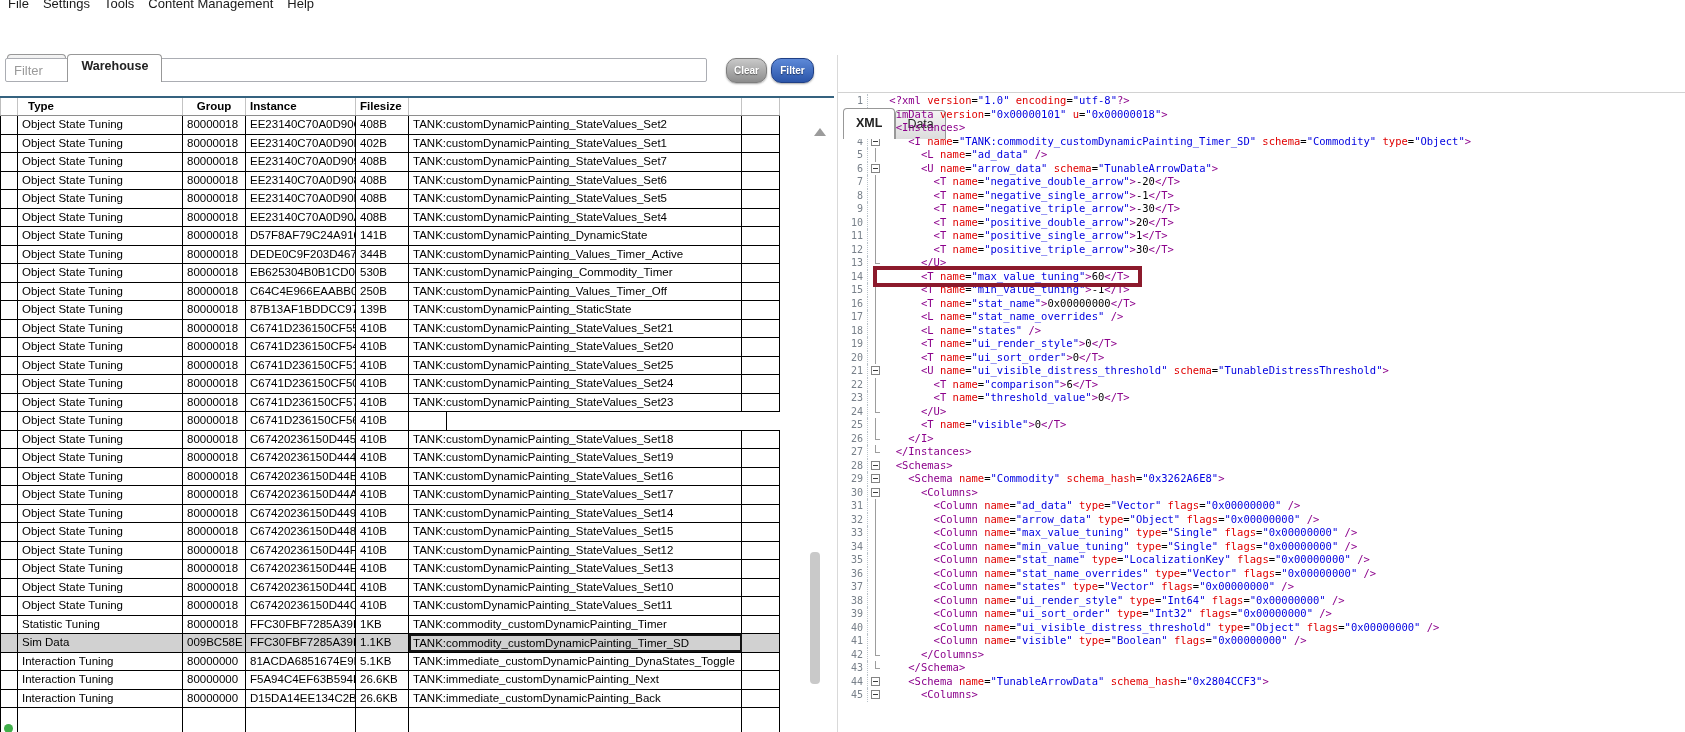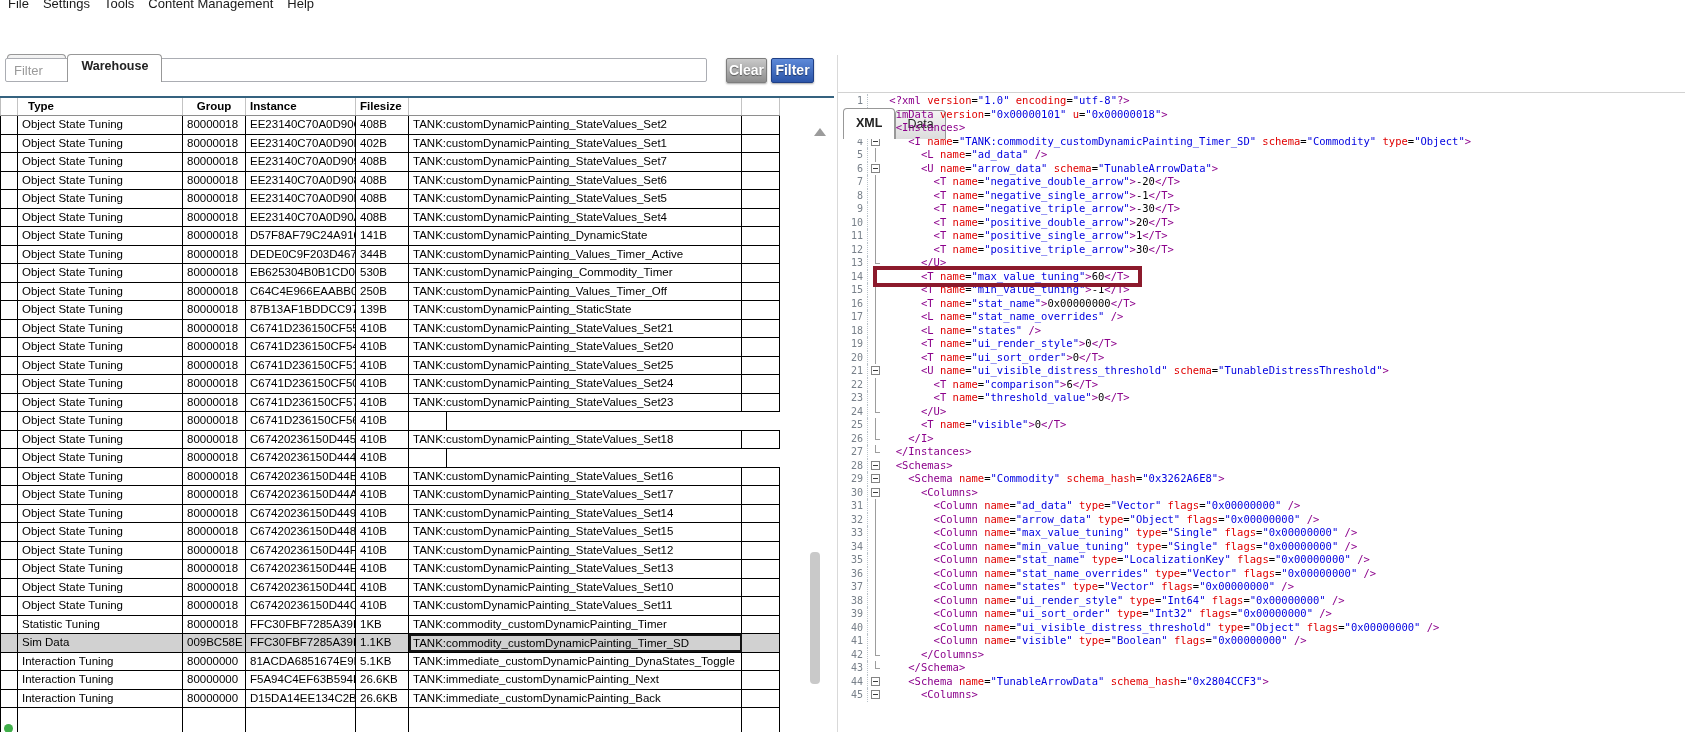--- a/index.html
+++ b/index.html
@@ -14,22 +14,22 @@
   .tab{display:inline-block; box-sizing:border-box; border:1px solid #989898; border-bottom:none;
        border-radius:4px 4px 0 0; font-size:12.5px; padding:6px 11px 7px; vertical-align:bottom;
        background:linear-gradient(#f4f4f4,#dcdcdc); color:#222;}
   .tab.active{background:#fff; font-weight:bold; padding:4px 13px 9px; position:relative; z-index:3;}
   .left-tabs{position:absolute; left:7px; top:26px;}
   .left-tabs .tab{margin-right:1px;margin-top:28px;}
   
   .filter-input{position:absolute; left:5px; top:58px; width:702px; height:24px; box-sizing:border-box;
     border:1px solid #abadb3; border-radius:2px; padding:0 8px; font-size:13px; font-family:"Liberation Sans",sans-serif;}
   .filter-input::placeholder{color:#9a9a9a;}
-  .btn{position:absolute; top:58px; height:25px; box-sizing:border-box; border-radius:2px;
-    color:#fff; font-weight:bold; font-size:14px; text-align:center; line-height:23px;
+  .btn{position:absolute; top:58px; height:25px; box-sizing:border-box; border-radius:10px;
+    color:#fff; font-weight:bold; font-size:10px; text-align:center; line-height:23px;
     text-shadow:0 1px 1px rgba(0,0,0,.45); box-shadow:0 1px 2px rgba(0,0,0,.35); cursor:pointer;}
   .btn-clear{left:726px; width:41px; background:linear-gradient(#c9c9c9,#8d8d8d); border:1px solid #7e7e7e;}
   .btn-filter{left:771px; width:43px; background:linear-gradient(#5d89d8,#2b55a9); border:1px solid #1f3f85;}
   
   .grid-topline{position:absolute; left:0; top:96px; width:834px; height:2px; background:#35627f;}
   .tgrid{position:absolute; left:0; top:98px; width:780px;}
   .t-row,.t-head{display:flex; box-sizing:border-box; border-left:1px solid #000;}
   .t-head{border-left:1px solid #bdbdbd; border-bottom:1px solid #8e8e8e; height:18px; background:#fff;}
   .t-row{height:18.5px; border-bottom:1px solid #000;}
   .tc{box-sizing:border-box; flex:none; overflow:hidden; white-space:nowrap; font-size:11.5px; line-height:17px; padding-left:4px;}
@@ -256,20 +256,21 @@
         <div class="tc c4">410B</div>
         <div class="tc c5">TANK:customDynamicPainting_StateValues_Set18</div>
         <div class="tc c6"></div>
       </div>
       <div class="t-row">
         <div class="tc c0"></div>
         <div class="tc c1">Object State Tuning</div>
         <div class="tc c2">80000018</div>
         <div class="tc c3">C67420236150D444</div>
         <div class="tc c4">410B</div>
+        <div class="tc c5">TANK:customDynamicPainting_StateValues_Set19</div>
         <div class="tc c6"></div>
       </div>
       <div class="t-row">
         <div class="tc c0"></div>
         <div class="tc c1">Object State Tuning</div>
         <div class="tc c2">80000018</div>
         <div class="tc c3">C67420236150D44B</div>
         <div class="tc c4">410B</div>
         <div class="tc c5">TANK:customDynamicPainting_StateValues_Set16</div>
         <div class="tc c6"></div>

